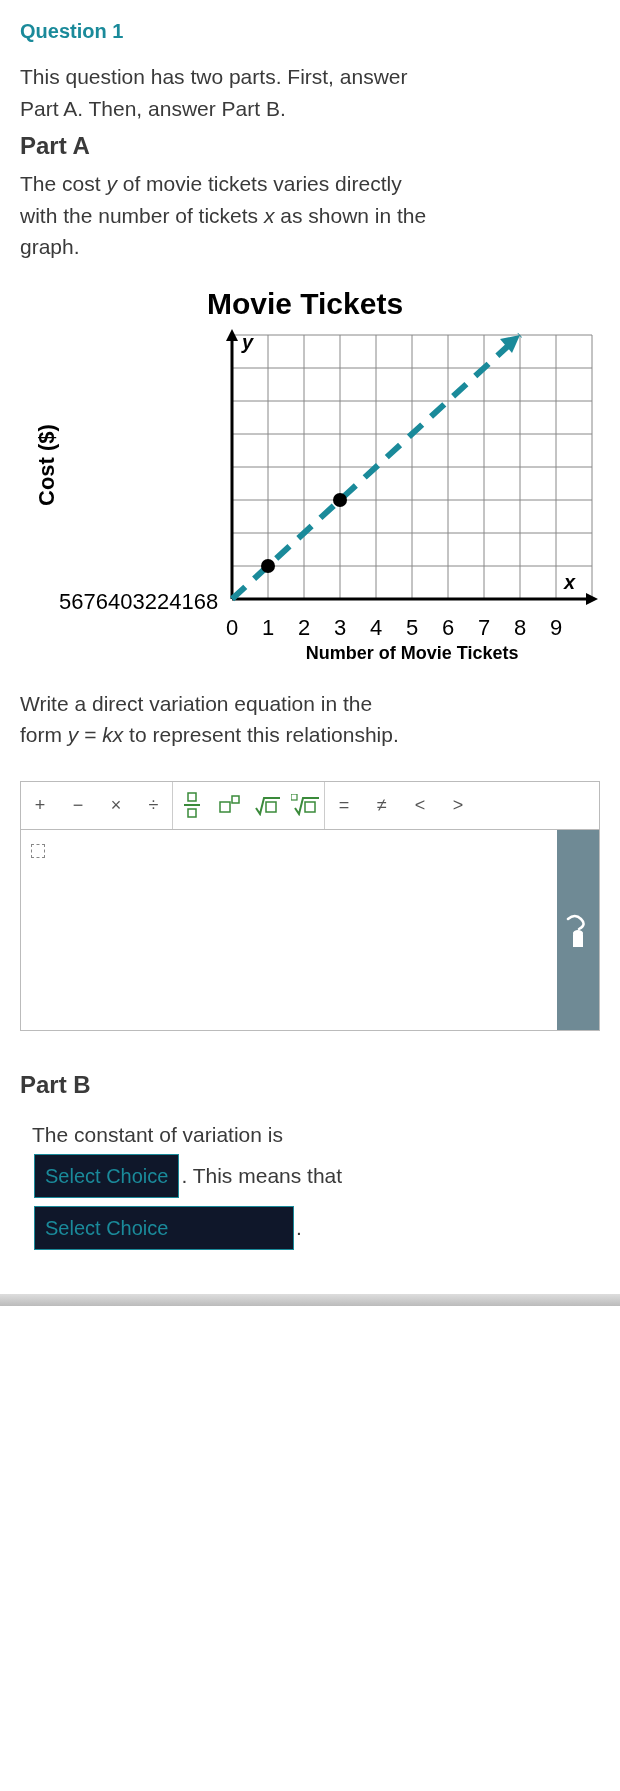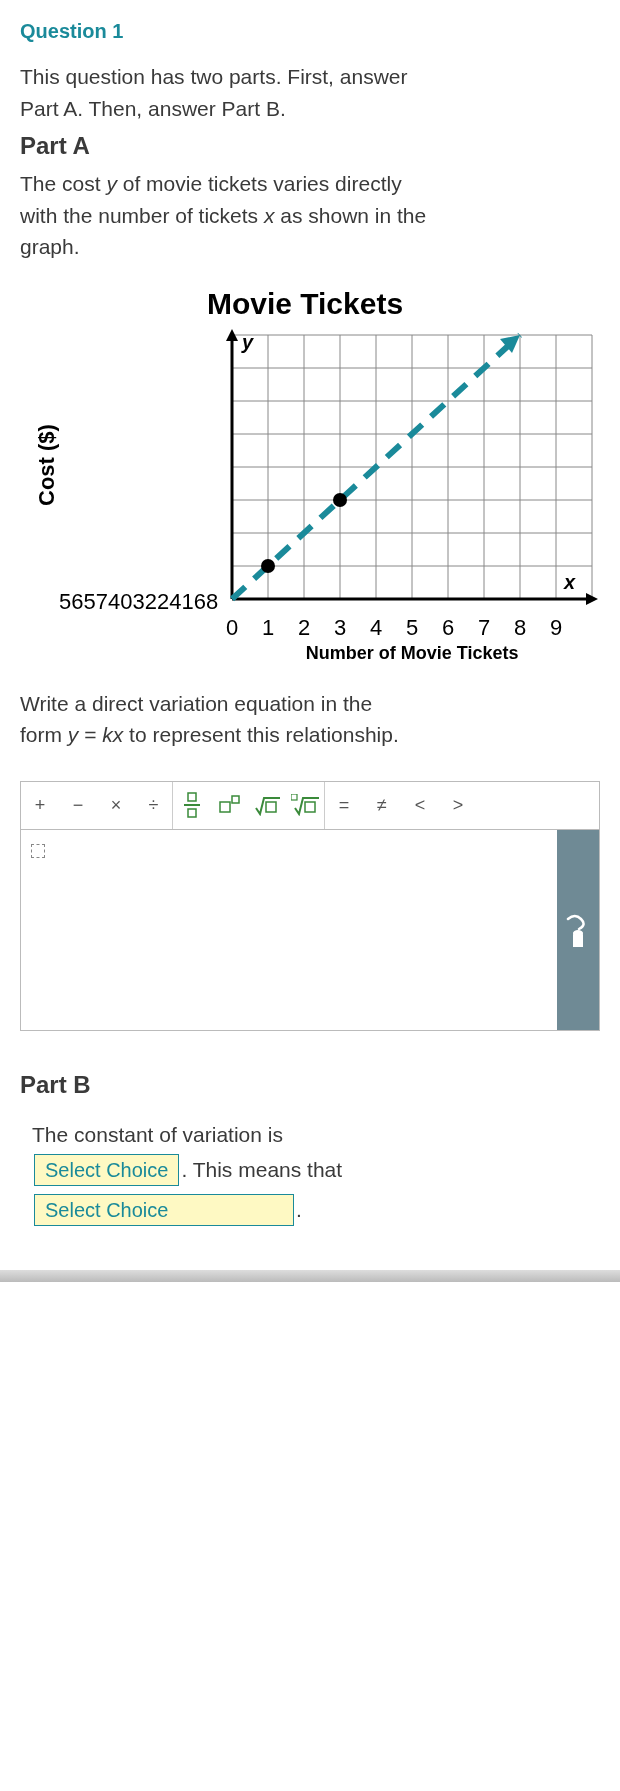--- a/index.html
+++ b/index.html
@@ -132,25 +132,25 @@
     background: #6f8a95;
     display: flex;
     align-items: center;
     justify-content: center;
     color: #fff;
   }
   .partb-block { margin-left: 12px; margin-bottom: 40px; }
   .select-box {
     display: inline-block;
     border: 1px solid #1a8a9a;
-    padding: 0 10px;
+    padding: 6px 10px;
     margin: 4px 2px;
     color: #1a8a9a;
     font-size: 20px;
-    background: #fef9c3;
+    background: #0f172a;
     cursor: pointer;
   }
   .footer-bar {
     height: 12px;
     background: linear-gradient(#ddd, #bbb);
     margin: 40px -20px -16px -20px;
   }
 </style>
 </head>
 <body>
@@ -169,21 +169,21 @@
   <span>with the number of tickets <em class="var">x</em> as shown in the</span><br>
   <span>graph.</span>
 </p>
 
 <div class="chart-wrap">
   <div class="chart-title">Movie Tickets</div>
   <div class="chart-area">
     <div class="ylabel">Cost ($)</div>
     <div class="yticks">
       <div>56</div>
-      <div>57</div>
+      <div>76</div>
       <div>40</div>
       <div>32</div>
       <div>24</div>
       <div>16</div>
       <div>8</div>
     </div>
     <div class="grid-col">
       <svg class="grid" width="380" height="290" viewBox="0 0 380 290">
 
         <g stroke="#888" stroke-width="1">

